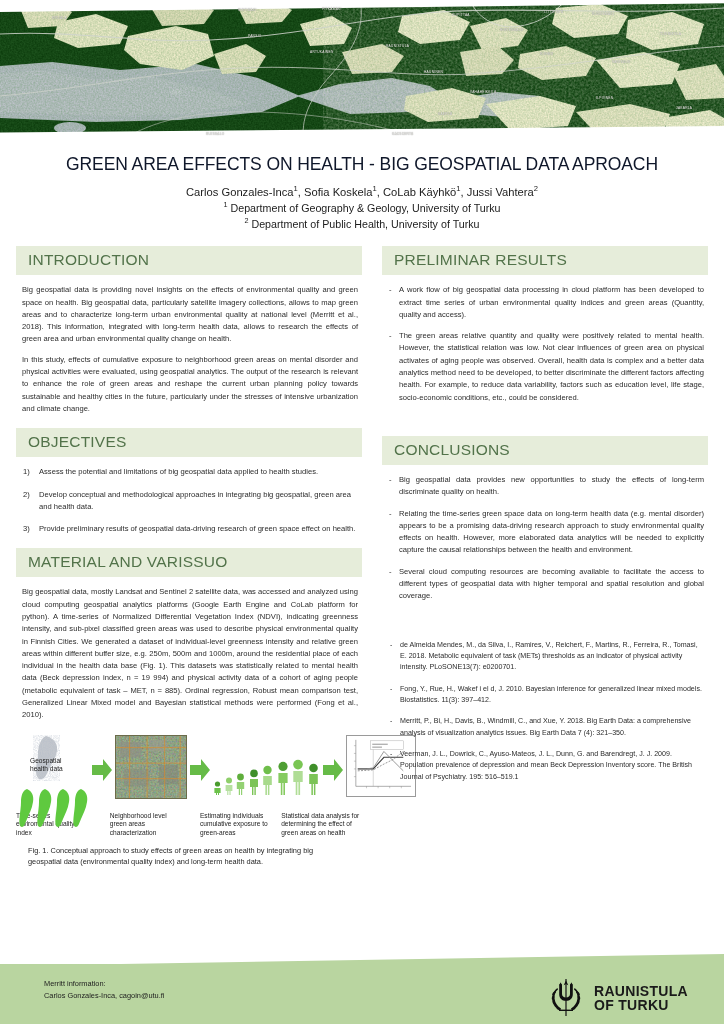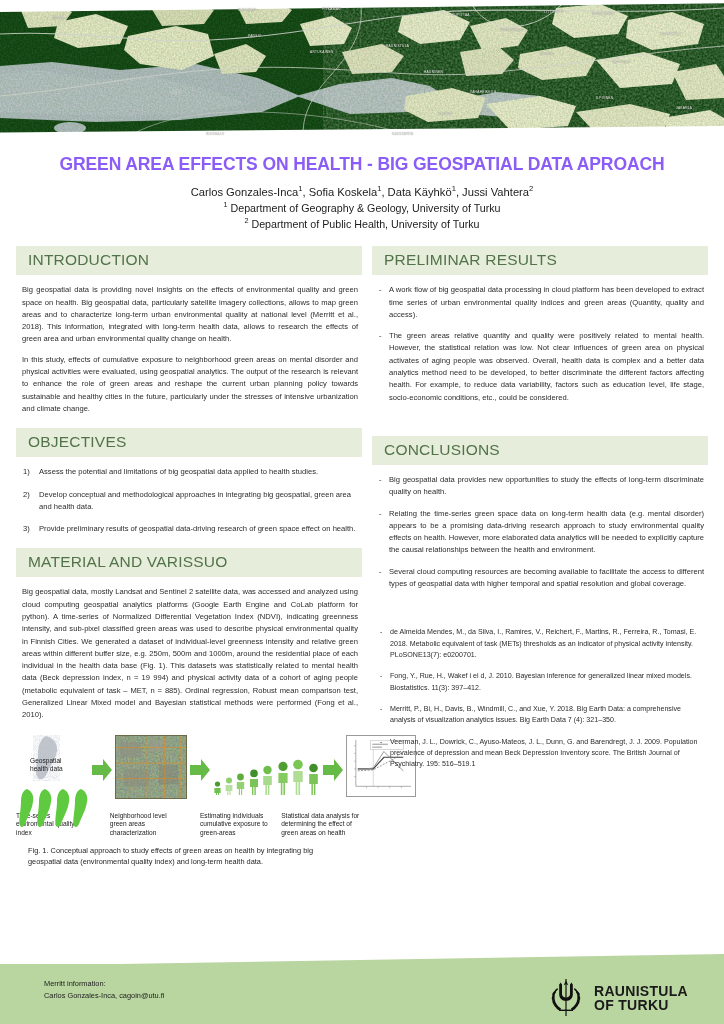--- a/index.html
+++ b/index.html
@@ -41,43 +41,43 @@
     text-shadow: 0 0 1px rgba(0,0,0,.7);
     white-space: nowrap;
   }
 
   
   .title-block {
     text-align: center;
     padding: 12px 18px 4px;
   }
   .poster-title {
-    color: #8b5cf6;
+    color: #0f172a;
     font-size: 17.5px;
-    font-weight: bold;
+    font-weight: normal;
     letter-spacing: -0.1px;
     line-height: 1.15;
   }
   .authors {
     margin-top: 9px;
     color: #1c1c1c;
     font-size: 11.2px;
     line-height: 1.45;
   }
   .affil {
     color: #1c1c1c;
     font-size: 10.7px;
     line-height: 1.45;
   }
   sup { font-size: 0.68em; vertical-align: super; }
 
   
   .columns {
     display: flex;
-    gap: 10px;
+    gap: 20px;
     padding: 10px 16px 0;
   }
   .col { width: 346px; }
 
   .section { margin-bottom: 13px; }
   .sec-head {
     background: #e6edda;
     color: #52734a;
     font-size: 15.5px;
     padding: 5px 12px 6px;
@@ -279,21 +279,21 @@
   <span class="banner-label" style="left:424px; top:70px;">HAUNINEN</span>
   <span class="banner-label" style="left:470px; top:90px;">VAHAHEIKKILA</span>
   <span class="banner-label" style="left:596px; top:96px;">ILPOINEN</span>
   <span class="banner-label" style="left:676px; top:106px;">JAKARLA</span>
   <span class="banner-label" style="left:438px; top:112px;">KAERLA</span>
 </div>
 
 <div class="title-block">
   <div class="poster-title">GREEN AREA EFFECTS ON HEALTH - BIG GEOSPATIAL DATA APROACH</div>
   <div class="authors">
-    <span><span>Carlos Gonzales-Inca</span><sup>1</sup>, <span>Sofia Koskela</span><sup>1</sup>, <span>Data Käyhkö</span><sup>1</sup>, <span>Jussi Vahtera</span><sup>2</sup></span>
+    <span><span>Carlos Gonzales-Inca</span><sup>1</sup>, <span>Sofia Koskela</span><sup>1</sup>, <span>CoLab Käyhkö</span><sup>1</sup>, <span>Jussi Vahtera</span><sup>2</sup></span>
   </div>
   <div class="affil">
     <sup>1</sup>
     <span>Department of Geography &amp; Geology, University of Turku</span>
   </div>
   <div class="affil">
     <sup>2</sup>
     <span>Department of Public Health, University of Turku</span>
   </div>
 </div>

